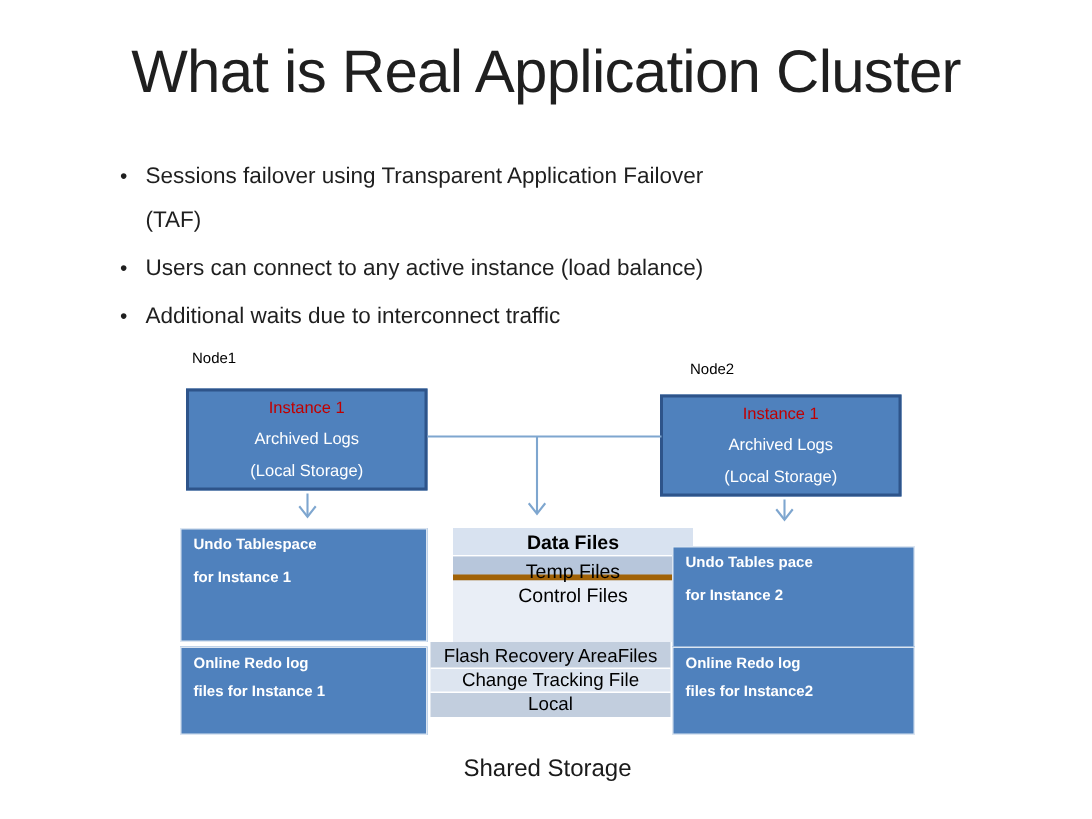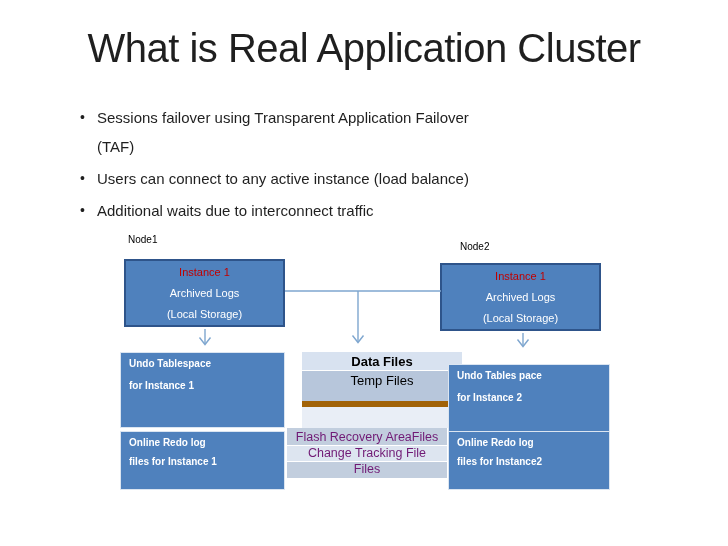--- a/index.html
+++ b/index.html
@@ -70,28 +70,28 @@
 
   .center-top {
     position: absolute;
     left: 302px; top: 352px; width: 160px; height: 76px;
     background: #e9eef6;
     font-size: 13px;
     color: #000;
     text-align: center;
   }
   .ct-header { height: 19px; line-height: 19px; background: #d8e2f0; font-weight: bold; border-bottom: 1px solid #fff; }
-  .ct-temp   { height: 36px; line-height: 19px; background: #b7c6db; border-bottom: 6px solid #a16207; }
+  .ct-temp   { height: 16px; line-height: 19px; background: #b7c6db; border-bottom: 4px solid #a16207; }
   .ct-control{ height: 20px; line-height: 20px; background: #e9eef6; }
 
   .center-bottom {
     position: absolute;
     left: 287px; top: 428px; width: 160px;
     font-size: 12.5px;
-    color: #701a75;
+    color: #000000;
     text-align: center;
   }
   .cb-row1 { height: 18px; line-height: 18px; background: #c2cede; border-bottom: 1px solid #fff; }
   .cb-row2 { height: 16px; line-height: 15px; background: #dde5f0; border-bottom: 1px solid #fff; }
   .cb-row3 { height: 16px; line-height: 15px; background: #c2cede; }
 
   .shared-storage {
     position: absolute;
     left: 250px; top: 504px; width: 230px;
     text-align: center;
@@ -148,43 +148,45 @@
   </div>
 
   <div class="big-blue-box undo-box" style="left:120px; top:352px; width:165px; height:76px;">
     <div class="bb-line1">Undo Tablespace</div>
     <div class="bb-line2">for Instance 1</div>
   </div>
 
   <div class="center-top">
     <div class="ct-header">Data Files</div>
     <div class="ct-temp">Temp Files</div>
+    <div class="ct-control">Control Files</div>
   </div>
 
   <div class="big-blue-box undo-box" style="left:448px; top:352px; width:162px; height:76px;margin-top:12px;">
     <div class="bb-line1">Undo Tables pace</div>
     <div class="bb-line2">for Instance 2</div>
   </div>
 
   <div class="big-blue-box redo-box" style="left:120px; top:431px; width:165px; height:59px;">
     <div class="bb-line1">Online Redo log</div>
     <div class="bb-line2">files for Instance 1</div>
   </div>
 
   <div class="center-bottom">
     <div class="cb-row1">Flash Recovery AreaFiles</div>
     <div class="cb-row2">Change Tracking File</div>
-    <div class="cb-row3">Files</div>
+    <div class="cb-row3">Local</div>
   </div>
 
   <div class="big-blue-box redo-box" style="left:448px; top:431px; width:162px; height:59px;">
     <div class="bb-line1">Online Redo log</div>
     <div class="bb-line2">files for Instance2</div>
   </div>
 
+  <div class="shared-storage">Shared Storage</div>
 
   <svg class="connector-overlay" width="728" height="546" viewBox="0 0 728 546" fill="none" stroke="#7ea6cf" stroke-width="1.4">
     <g>
       <path d="M285,291 L441,291"></path>
     </g>
     <g>
       <path d="M358,291 L358,342"></path>
       <polyline points="352.5,335.5 358,342.5 363.5,335.5"></polyline>
     </g>
     <g>

